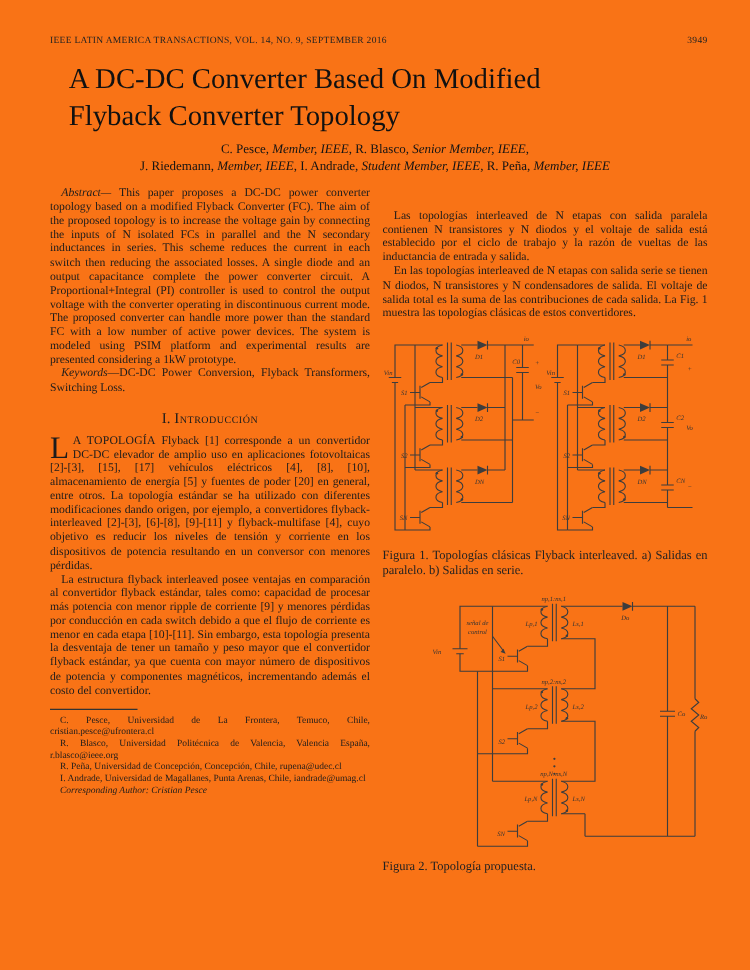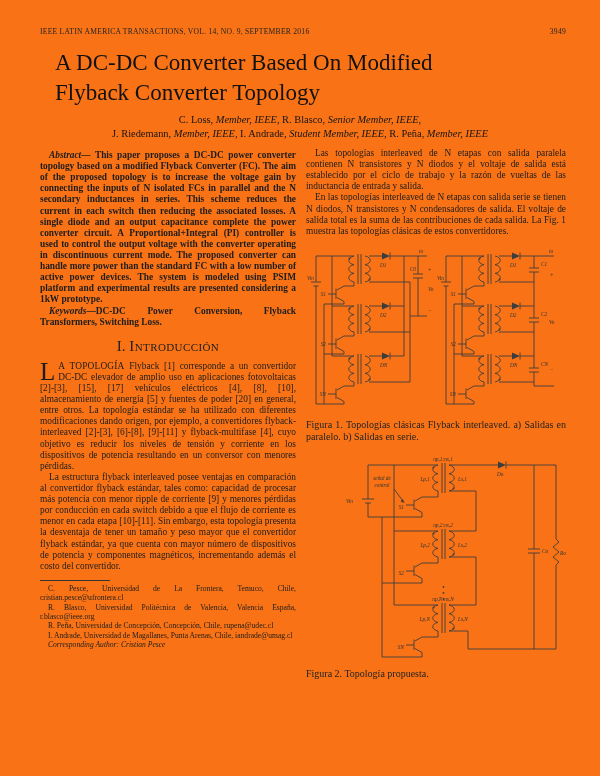--- a/index.html
+++ b/index.html
@@ -6,24 +6,24 @@
   .page{position:relative;width:600px;height:776px;background:#f97316;margin:0 auto;
         font-family:"Liberation Serif", serif;color:#1c1c1c;overflow:hidden;}
   .hdr{position:absolute;top:27px;left:40px;right:34px;display:flex;justify-content:space-between;
        font-size:7.6px;letter-spacing:.25px;color:#222;}
   .title{position:absolute;top:48px;left:55px;right:55px;text-align:left;
          font-size:23px;line-height:1.32;color:#111;}
   .authors{position:absolute;top:113px;left:30px;right:30px;text-align:center;
            font-size:10.4px;line-height:1.32;color:#141414;}
   .it{font-style:italic;}
   .colL{position:absolute;top:150px;left:40px;width:256px;}
-  .colR{position:absolute;top:148px;left:306px;width:260px;}
-  .abstract,.kw{font-weight:bold;font-size:8.9px;line-height:1.2;text-align:justify;text-indent:9px;margin:0;}
+  .colR{position:absolute;top:168px;left:306px;width:260px;}
+  .abstract,.kw{font-weight:normal;font-size:8.9px;line-height:1.2;text-align:justify;text-indent:9px;margin:0;}
   .kw{margin-top:9px;}
-  .sechead{text-align:center;font-size:15px;margin:10px 0 6px;}
+  .sechead{text-align:center;font-size:12px;margin:10px 0 6px;}
   .sechead .sc{font-variant:small-caps;letter-spacing:.4px;}
   .body p{font-size:9.35px;line-height:1.19;text-align:justify;text-indent:9px;margin:0;}
   .body p.nindent{text-indent:0;}
   .body p.first{text-indent:0;}
   .dropcap{float:left;font-size:25px;line-height:20px;padding:1px 3px 0 0;}
   .lead{letter-spacing:.2px;}
   .fnrule{width:70px;border-top:1px solid #333;margin:8px 0 3px 0;}
   .fnote{font-size:7.6px;line-height:1.24;text-align:justify;}
   .fnote div{text-indent:8px;margin:0;}
   .fig{margin-top:9px;}
@@ -45,21 +45,21 @@
     <span>IEEE LATIN AMERICA TRANSACTIONS, VOL. 14, NO. 9, SEPTEMBER 2016</span>
     <span>3949</span>
   </div>
 
   <div class="title">
     <div>A DC-DC Converter Based On Modified</div>
     <div>Flyback Converter Topology</div>
   </div>
 
   <div class="authors">
-    <div><span>C. Loss, </span><span class="it">Member, IEEE</span><span>, R. Blasco, </span><span class="it">Senior Member, IEEE</span><span>,</span></div>
+    <div><span>C. Pesce, </span><span class="it">Member, IEEE</span><span>, R. Blasco, </span><span class="it">Senior Member, IEEE</span><span>,</span></div>
     <div><span>J. Riedemann, </span><span class="it">Member, IEEE</span><span>, I. Andrade, </span><span class="it">Student Member, IEEE</span><span>, R. Peña, </span><span class="it">Member, IEEE</span></div>
   </div>
 
   <div class="colL body">
     <p class="abstract"><span class="it">Abstract—</span> <span>This paper proposes a DC-DC power converter topology based on a modified Flyback Converter (FC). The aim of the proposed topology is to increase the voltage gain by connecting the inputs of N isolated FCs in parallel and the N secondary inductances in series. This scheme reduces the current in each switch then reducing the associated losses. A single diode and an output capacitance complete the power converter circuit. A Proportional+Integral (PI) controller is used to control the output voltage with the converter operating in discontinuous current mode. The proposed converter can handle more power than the standard FC with a low number of active power devices. The system is modeled using PSIM platform and experimental results are presented considering a 1kW prototype.</span></p>
     <p class="kw"><span class="it">Keywords</span><span>—DC-DC Power Conversion, Flyback Transformers, Switching Loss.</span></p>
 
     <div class="sechead">
       <span>I.</span>&nbsp;<span class="sc">Introducción</span>
     </div>

